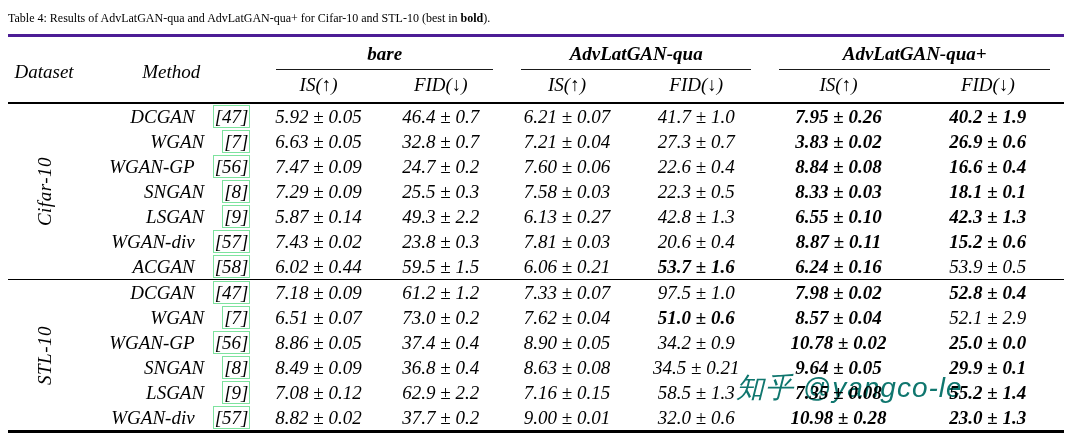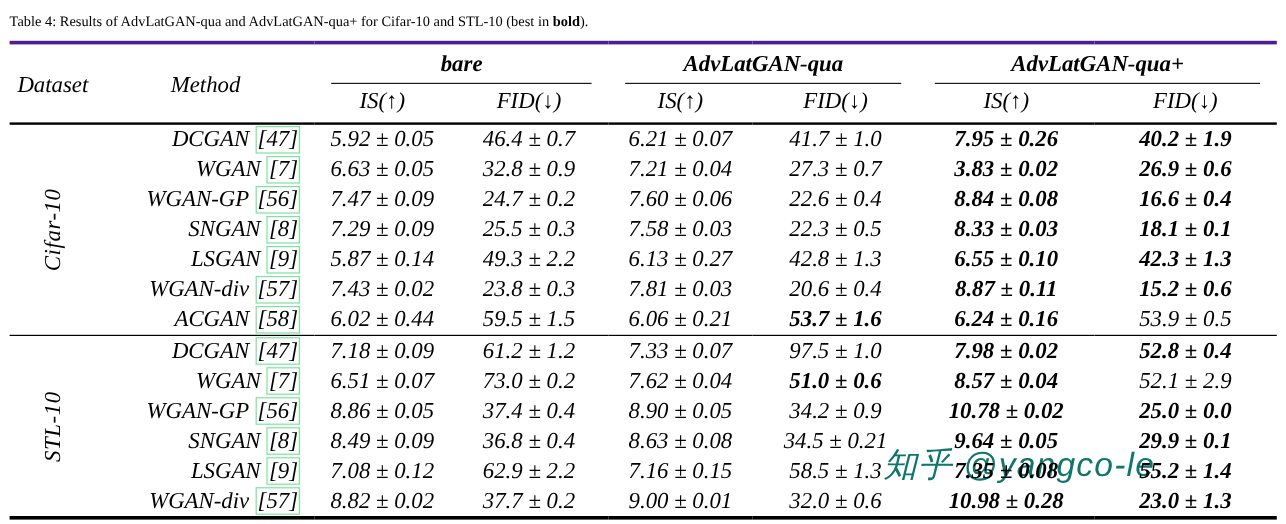--- a/index.html
+++ b/index.html
@@ -29,21 +29,21 @@
   col.c-v3{width:120px;} col.c-v4{width:138px;}
   col.c-v5{width:146px;} col.c-v6{width:152px;}
   th,td{padding:0;font-weight:normal;text-align:center;vertical-align:middle;white-space:nowrap;}
   th.corner{border-bottom:2.5px solid #000;font-size:19px;}
   tr.grouprow th{padding-top:5px;}
   .glabel{font-weight:bold;font-size:19px;line-height:24px;}
   .gline{height:0;border-bottom:1.6px solid #1a1a1a;margin:3px 14px 0 14px;}
   tr.subrow th{font-size:19px;padding:4px 0 6px 0;border-bottom:2.5px solid #000;}
   tbody td{height:25px;line-height:25px;}
   td.method{text-align:right;padding-right:12px;}
-  .cite{border:1.5px solid #7de39e;padding:0 1px;margin-left:5px;}
+  .cite{border:1.5px solid #7de39e;padding:0 1px;margin-left:18px;}
   td.ds{text-align:center;}
   .rot{writing-mode:vertical-rl;transform:rotate(180deg);margin:0 auto;font-size:19px;letter-spacing:0.5px;}
   tbody.stl tr:first-child td{border-top:1.6px solid #000;}
   .b{font-weight:bold;}
 </style>
 </head>
 <body>
 
 <div class="watermark">知乎 @yangco-le</div>
 
@@ -96,21 +96,21 @@
       <td>5.92 ± 0.05</td>
       <td>46.4 ± 0.7</td>
       <td>6.21 ± 0.07</td>
       <td>41.7 ± 1.0</td>
       <td class="b">7.95 ± 0.26</td>
       <td class="b">40.2 ± 1.9</td>
     </tr>
     <tr>
       <td class="method"><span>WGAN</span><span class="cite">[7]</span></td>
       <td>6.63 ± 0.05</td>
-      <td>32.8 ± 0.9</td>
+      <td>32.8 ± 0.7</td>
       <td>7.21 ± 0.04</td>
       <td>27.3 ± 0.7</td>
       <td class="b">3.83 ± 0.02</td>
       <td class="b">26.9 ± 0.6</td>
     </tr>
     <tr>
       <td class="method"><span>WGAN-GP</span><span class="cite">[56]</span></td>
       <td>7.47 ± 0.09</td>
       <td>24.7 ± 0.2</td>
       <td>7.60 ± 0.06</td>

